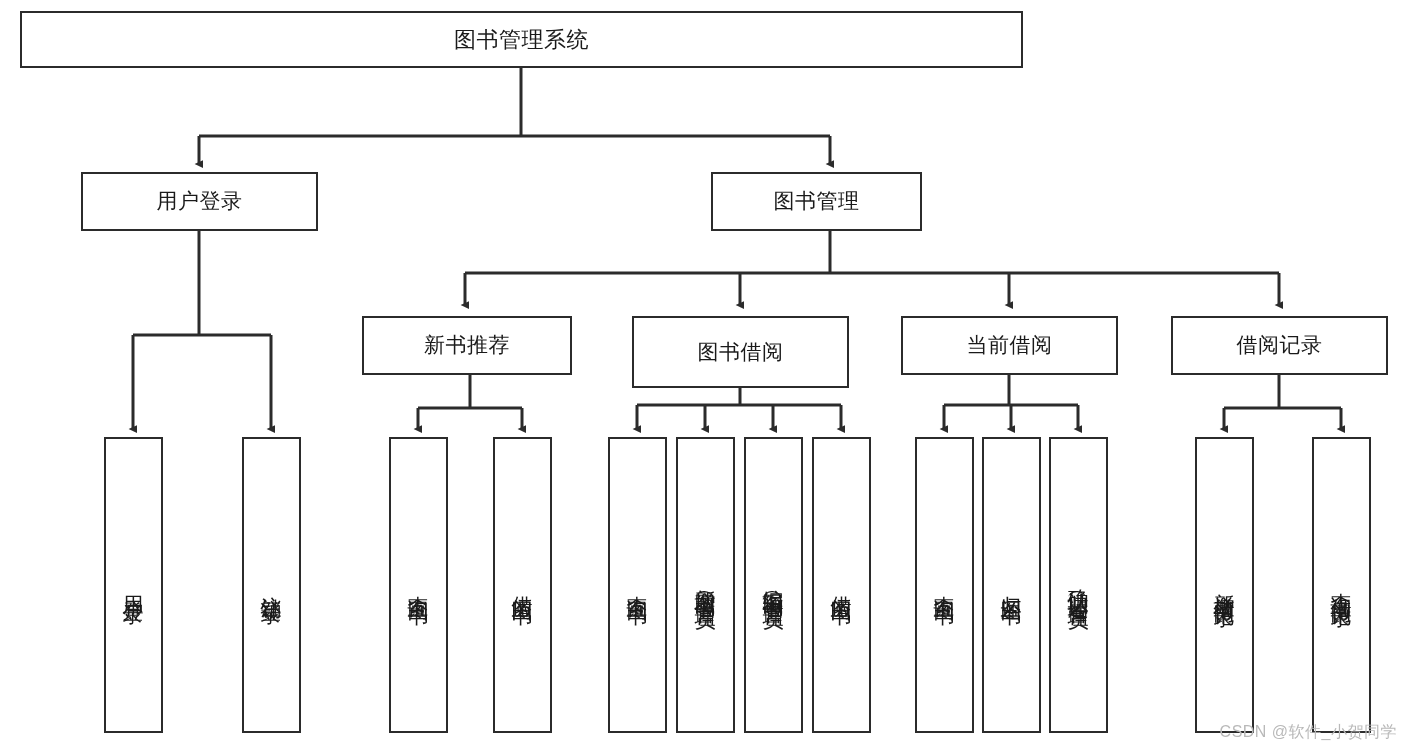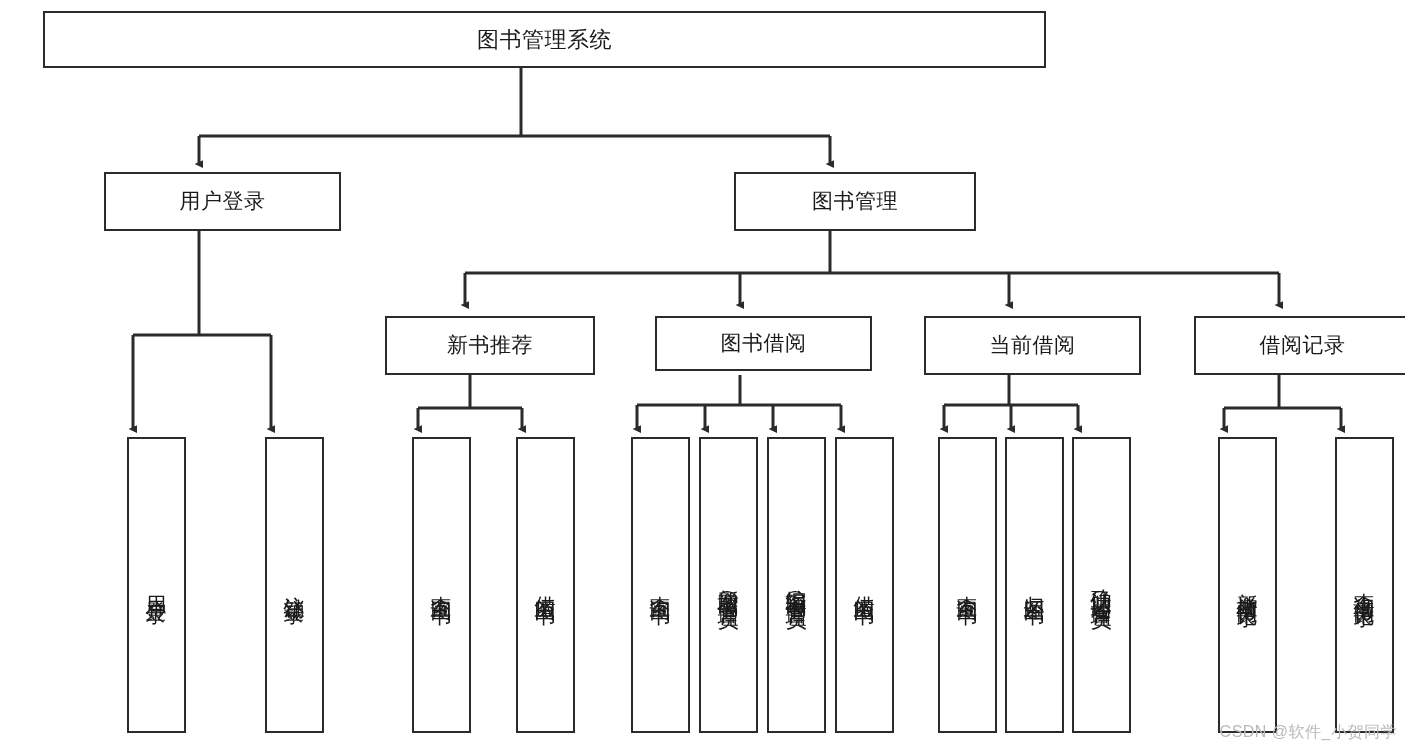--- a/index.html
+++ b/index.html
@@ -30,21 +30,20 @@
   .node {
     position: absolute;
     box-sizing: border-box;
     background: #ffffff;
     border: 2px solid #2b2b2b;
     display: flex;
     align-items: center;
     justify-content: center;
     text-align: center;
     color: #1a1a1a;
-    margin-left: 23px;
   }
   .node-label {
     display: block;
     line-height: 1.18;
     letter-spacing: 0.5px;
     white-space: pre-line;
   }
   .node.horiz .node-label {
     font-size: 21px;
   }
@@ -134,28 +133,28 @@
     </g>
   </svg>
 
   <div class="node horiz root" style="left:20px; top:11px; width:1003px; height:57px;">
     <span class="node-label">图书管理系统</span>
   </div>
 
   <div class="node horiz" style="left:81px; top:172px; width:237px; height:59px;">
     <span class="node-label">用户登录</span>
   </div>
-  <div class="node horiz" style="left:711px; top:172px; width:242px; height:59px;">
+  <div class="node horiz" style="left:711px; top:172px; width:211px; height:59px;">
     <span class="node-label">图书管理</span>
   </div>
 
   <div class="node horiz" style="left:362px; top:316px; width:210px; height:59px;">
     <span class="node-label">新书推荐</span>
   </div>
-  <div class="node horiz" style="left:632px; top:316px; width:217px; height:55px;">
+  <div class="node horiz" style="left:632px; top:316px; width:217px; height:72px;">
     <span class="node-label">图书借阅</span>
   </div>
   <div class="node horiz" style="left:1171px; top:316px; width:217px; height:59px;">
     <span class="node-label">借阅记录</span>
   </div>
   <div class="node horiz" style="left:901px; top:316px; width:217px; height:59px;">
     <span class="node-label">当前借阅</span>
   </div>
 
   <div class="node vert" style="left:104px; top:437px; width:59px; height:296px;">

